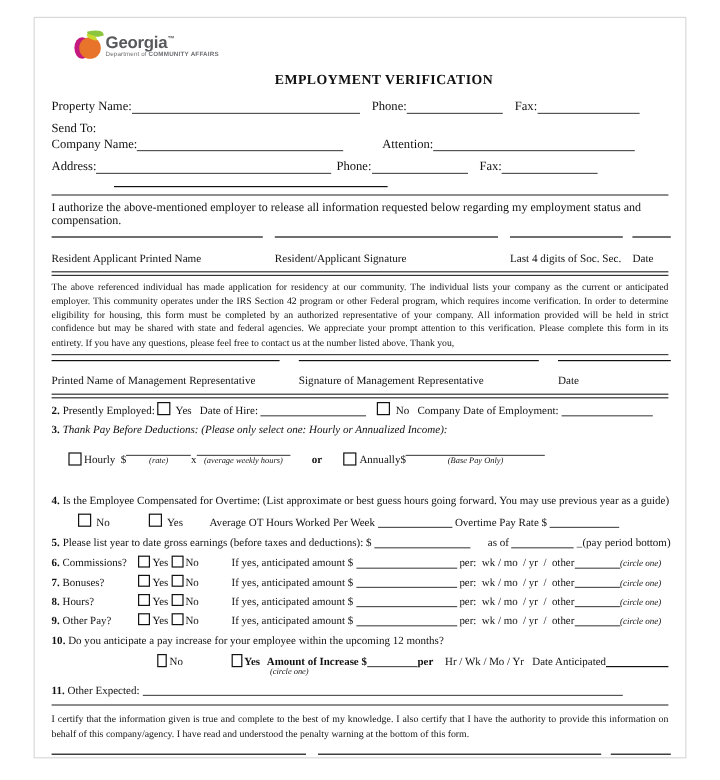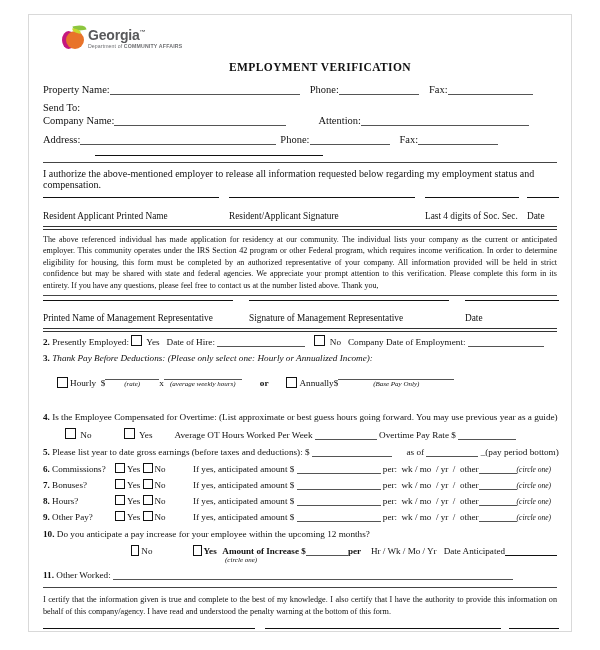--- a/index.html
+++ b/index.html
@@ -502,21 +502,21 @@
     <span style="display:inline-block;width:14px"></span>
     <span>Hr / Wk / Mo / Yr</span>
     <span style="display:inline-block;width:10px"></span>
     <span>Date Anticipated</span>
     <span class="u" style="width:74px;border-bottom:1.3px solid #111"></span>
   </div>
   <div class="circ">(circle one)</div>
 
   <div class="q" style="margin-top:5px;">
     <span class="num">11.</span>
-    <span>Other Worked:</span>
+    <span>Other Expected:</span>
     <span class="u" style="width:400px"></span>
   </div>
 
   <hr class="thin" style="margin-top:7px">
 
   <div class="certify">I certify that the information given is true and complete to the best of my knowledge.  I also certify that I have the authority to provide this information on behalf of this company/agency.  I have read and understood the penalty warning at the bottom of this form.</div>
 
   <div style="position:relative;height:13px;margin-top:10px;">
     <div style="position:absolute;left:0;top:0;width:212px;border-top:1.4px solid #111;"></div>
     <div style="position:absolute;left:222px;top:0;width:236px;border-top:1.4px solid #111;"></div>

